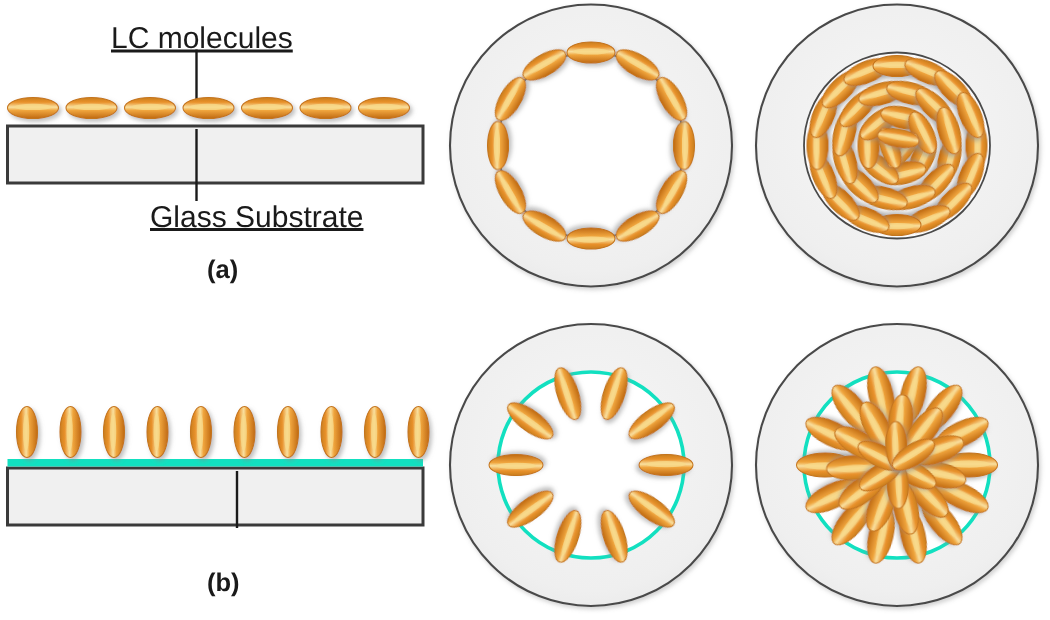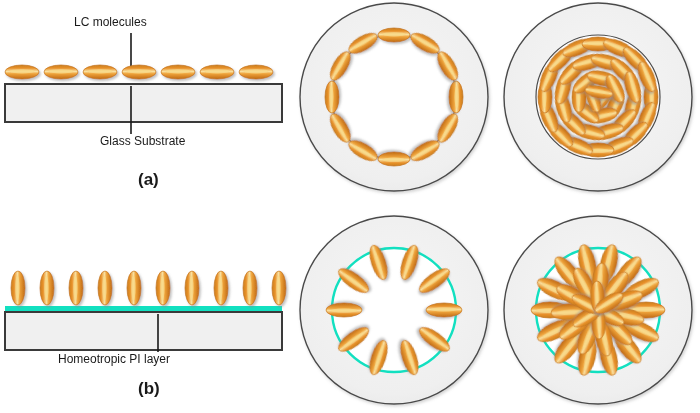--- a/index.html
+++ b/index.html
@@ -19,21 +19,22 @@
     position: absolute;
     color: #1a1a1a;
     white-space: nowrap;
     font-family: "Liberation Sans", sans-serif;
   }
   .caption {
     font-weight: bold;
     font-size: 17px;
   }
   .annot {
-    font-size: 12px;
+    font-size: 20px;
+    text-decoration: underline;
   }
   svg { display: block; }
   .panel-svg {
     position: absolute;
     left: 0;
     top: 0;
   }
 </style>
 </head>
 <body>
@@ -530,17 +531,16 @@
         </g>
       </g>
   </svg>
 
   <div class="label annot" style="left:74px; top:15px;">LC molecules</div>
 
   <div class="label annot" style="left:52px; top:134px;margin-left:48px;">Glass Substrate</div>
 
   <div class="label caption" style="left:138px; top:170px;">(a)</div>
 
-  <div class="label annot" style="left:58px; top:352px;">Homeotropic PI layer</div>
 
   <div class="label caption" style="left:138px; top:379px;">(b)</div>
 
 </div>
 
 </body></html>

